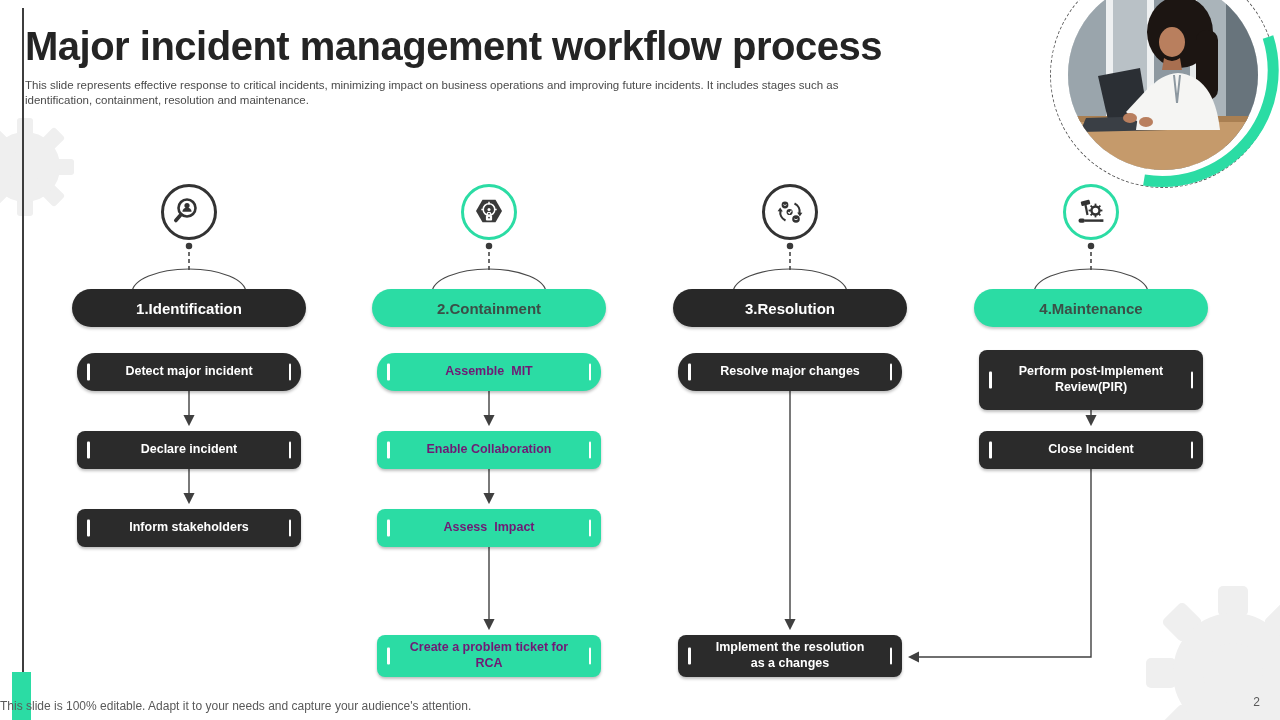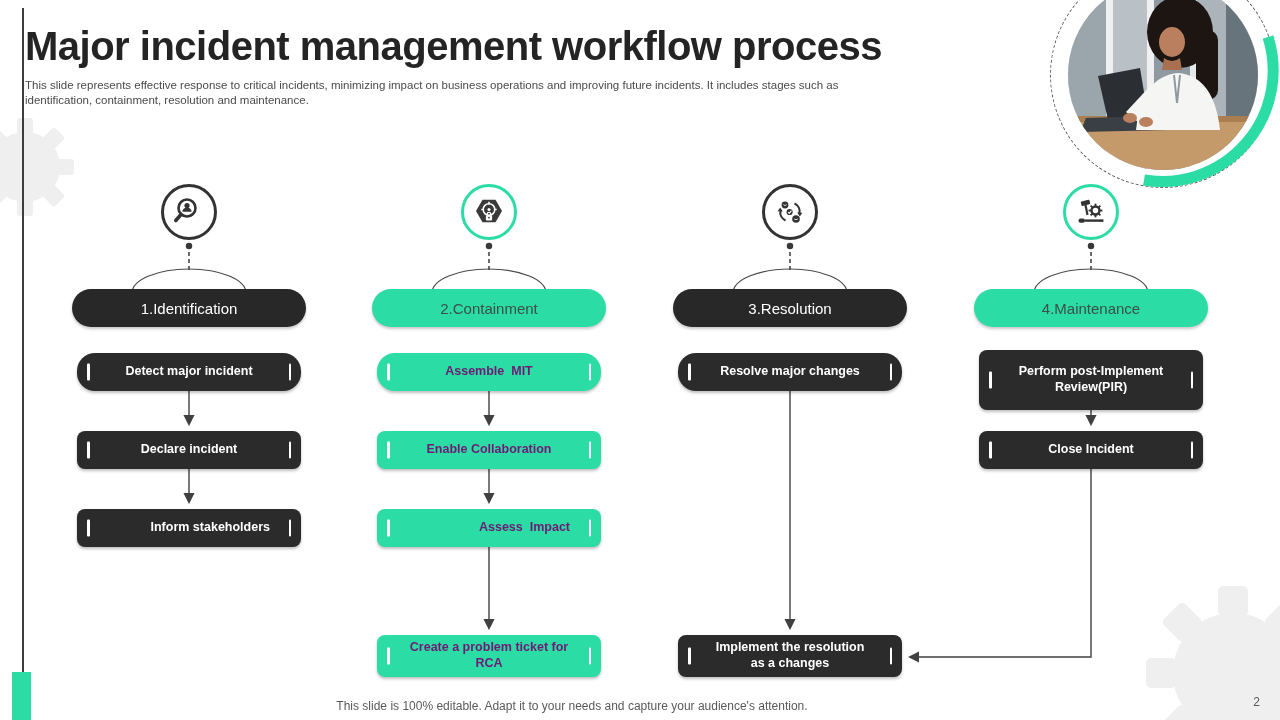--- a/index.html
+++ b/index.html
@@ -24,33 +24,33 @@
   .arc-svg{position:absolute;left:0;top:0;z-index:4;pointer-events:none;}
   .photo{position:absolute;left:1068px;top:-20px;width:190px;height:190px;border-radius:50%;overflow:hidden;z-index:5;background:#cfd5d8;}
   
   .connectors{position:absolute;left:0;top:0;z-index:1;pointer-events:none;}
   
   .col{position:absolute;top:184px;width:234px;height:500px;z-index:2;}
   .c0{left:72px;} .c1{left:372px;} .c2{left:673px;} .c3{left:974px;}
   .icon-circle{position:absolute;left:89px;top:0;width:56px;height:56px;border-radius:50%;box-sizing:border-box;background:#fff;display:flex;align-items:center;justify-content:center;}
   .ring-dark{border:3px solid #333;}
   .ring-teal{border:3px solid var(--teal);}
-  .pill{position:absolute;left:0;top:105px;width:234px;height:38px;border-radius:19px;display:flex;align-items:center;justify-content:center;font-size:15px;font-weight:400;box-shadow:0 2px 3px rgba(0,0,0,.22);z-index:3;}
+  .pill{position:absolute;left:0;top:105px;width:234px;height:38px;border-radius:19px;display:flex;align-items:center;justify-content:center;font-size:15px;font-weight:700;box-shadow:0 2px 3px rgba(0,0,0,.22);z-index:3;}
   .pill.dark{background:#282828;color:#fff;}
   .pill.teal{background:var(--teal);color:#3b4f47;}
   .step{position:absolute;left:5px;width:224px;height:38px;border-radius:8px;display:flex;align-items:center;justify-content:center;text-align:center;
         font-size:12.5px;font-weight:700;padding:0 31px;box-sizing:border-box;box-shadow:0 2px 3px rgba(0,0,0,.25);line-height:1.25;}
   .step.dark{background:var(--dark);color:#fff;}
   .step.teal{background:var(--teal);color:#701a75;}
   .step span.lbl{white-space:pre-wrap;}
-  .r0{top:169px;border-radius:18px;} .r1{top:247px;} .r2{top:325px;justify-content:flex-end;} .r3{top:451px;height:42px;} .r0b{top:166px;height:60px;}
+  .r0{top:169px;border-radius:18px;} .r1{top:247px;} .r2{top:325px;} .r3{top:451px;height:42px;} .r0b{top:166px;height:60px;}
   .tick{position:absolute;top:50%;transform:translateY(-50%);width:2.5px;height:17px;background:#fff;border-radius:1px;}
   .tick.l{left:10px;} .tick.r{right:10px;}
   
-  .footer-note{position:absolute;left:0;top:699px;width:1144px;text-align:center;font-size:12px;color:#595959;z-index:3;}
+  .footer-note{position:absolute;left:0;top:699px;width:1144px;font-size:12px;color:#595959;z-index:3;}
   .page-num{position:absolute;right:20px;top:695px;font-size:12px;color:#595959;z-index:3;}
 </style>
 </head>
 <body>
 
 <div class="gear gear-tl">
   <svg width="110" height="110" viewBox="0 0 110 110">
     <g>
       <rect x="47" y="6" width="16" height="18" rx="3"></rect>
       <rect x="47" y="6" width="16" height="18" rx="3" transform="rotate(45 55 55)"></rect>

